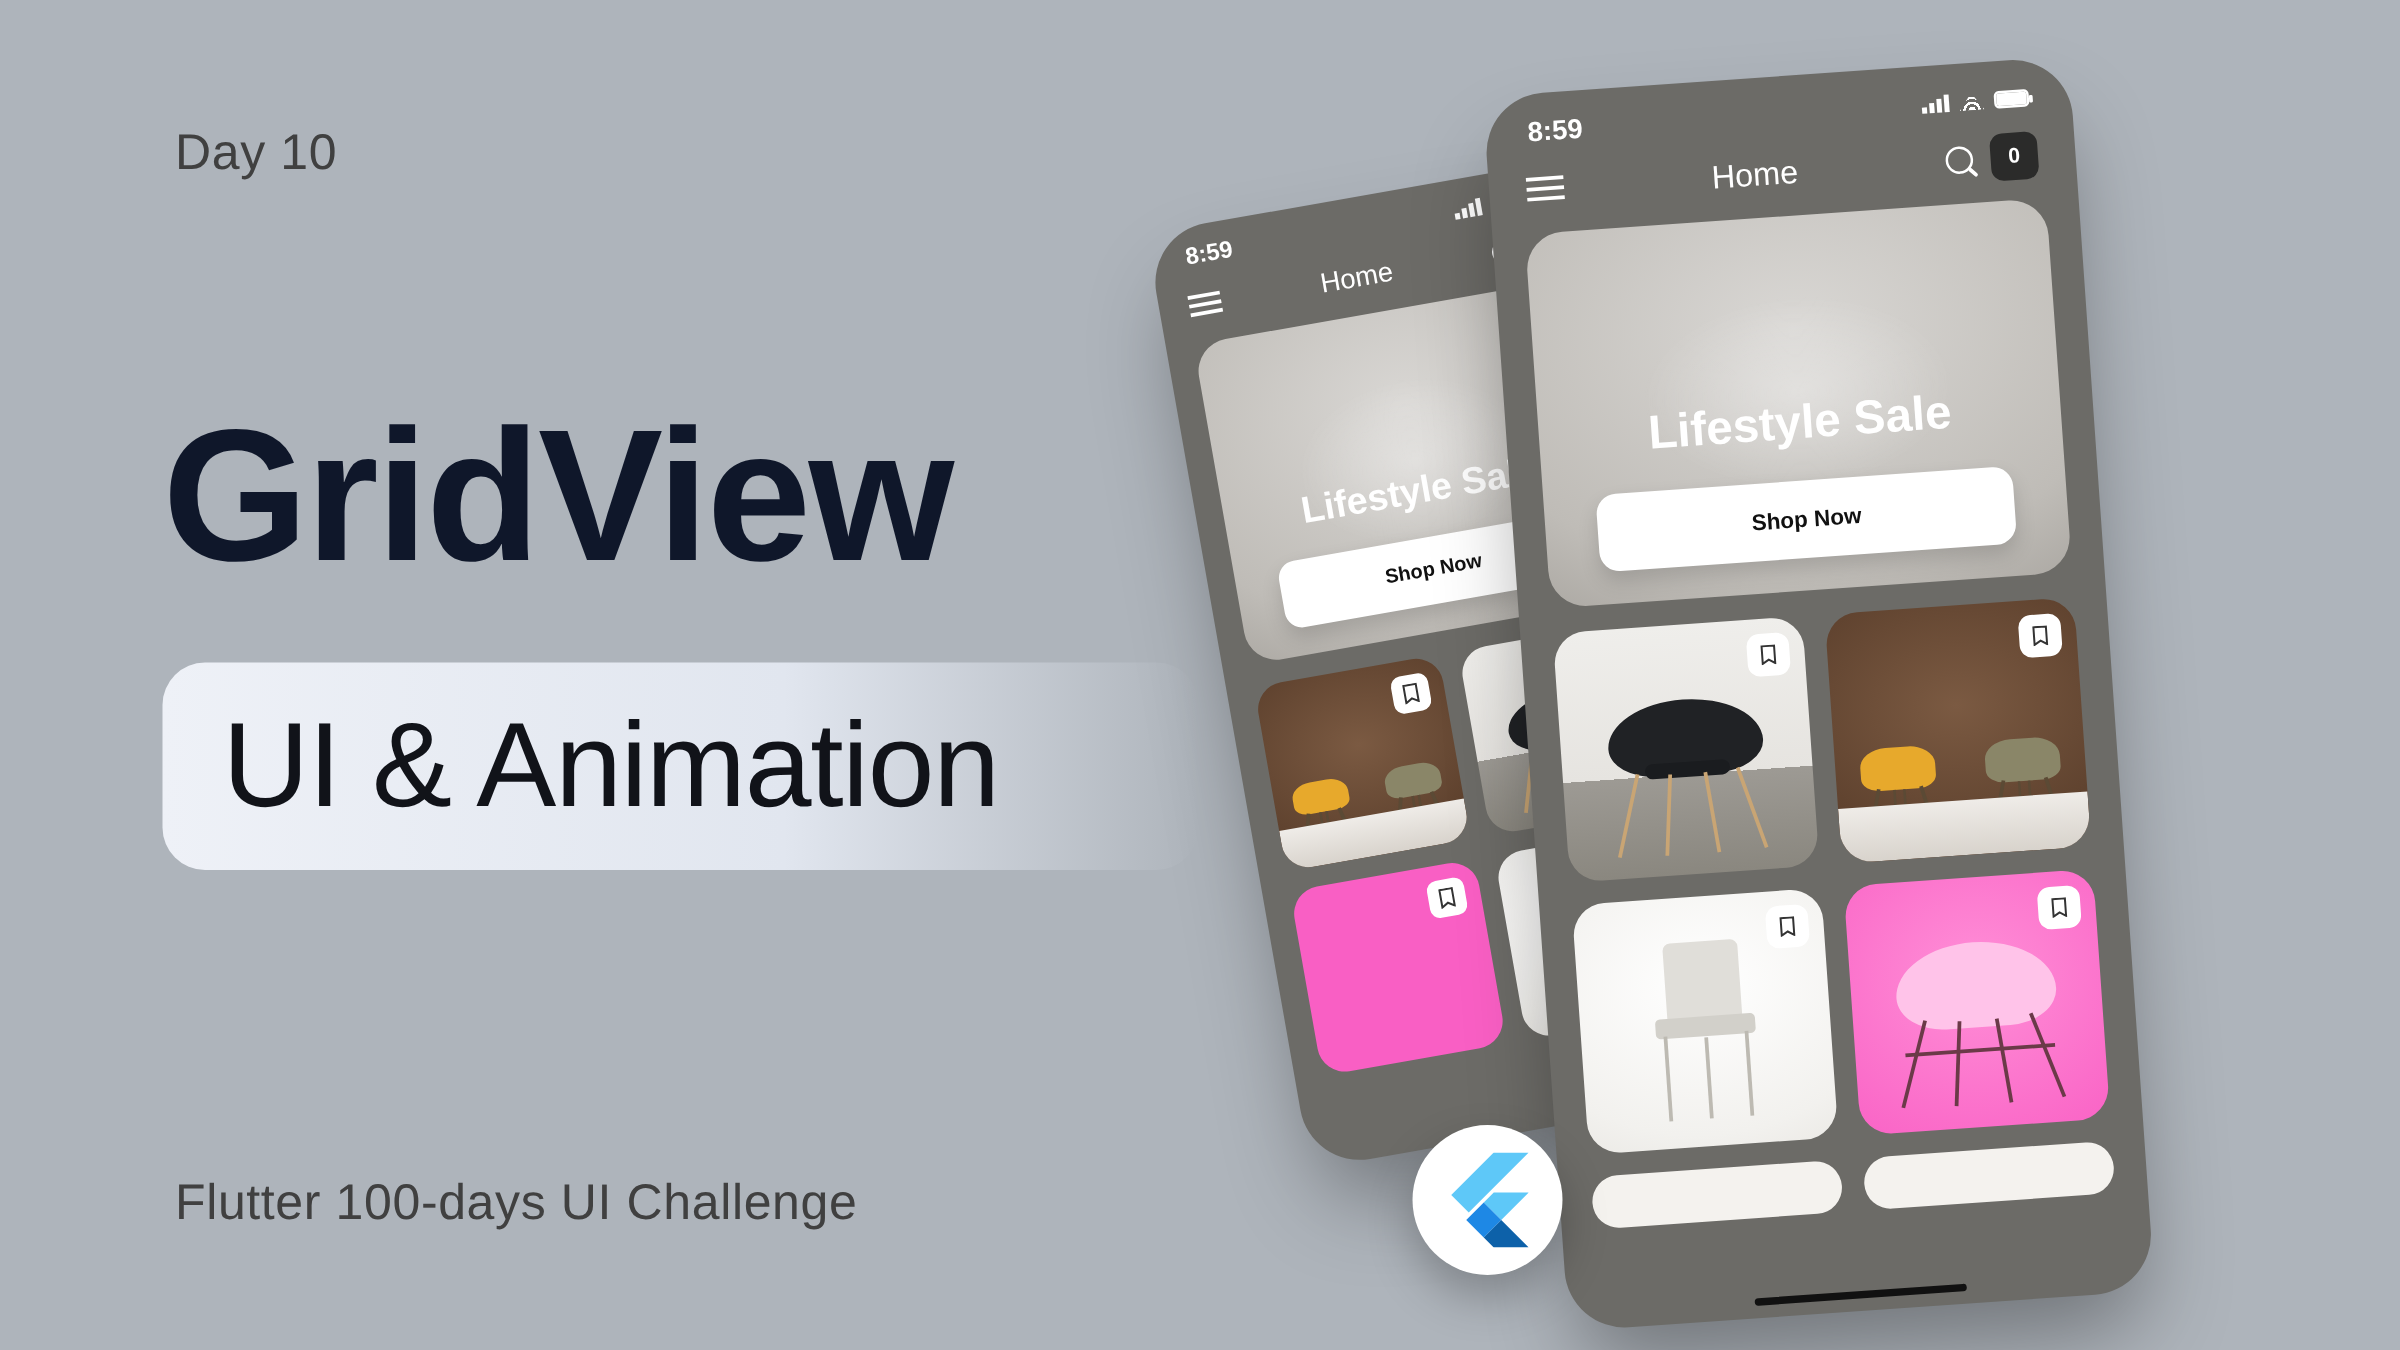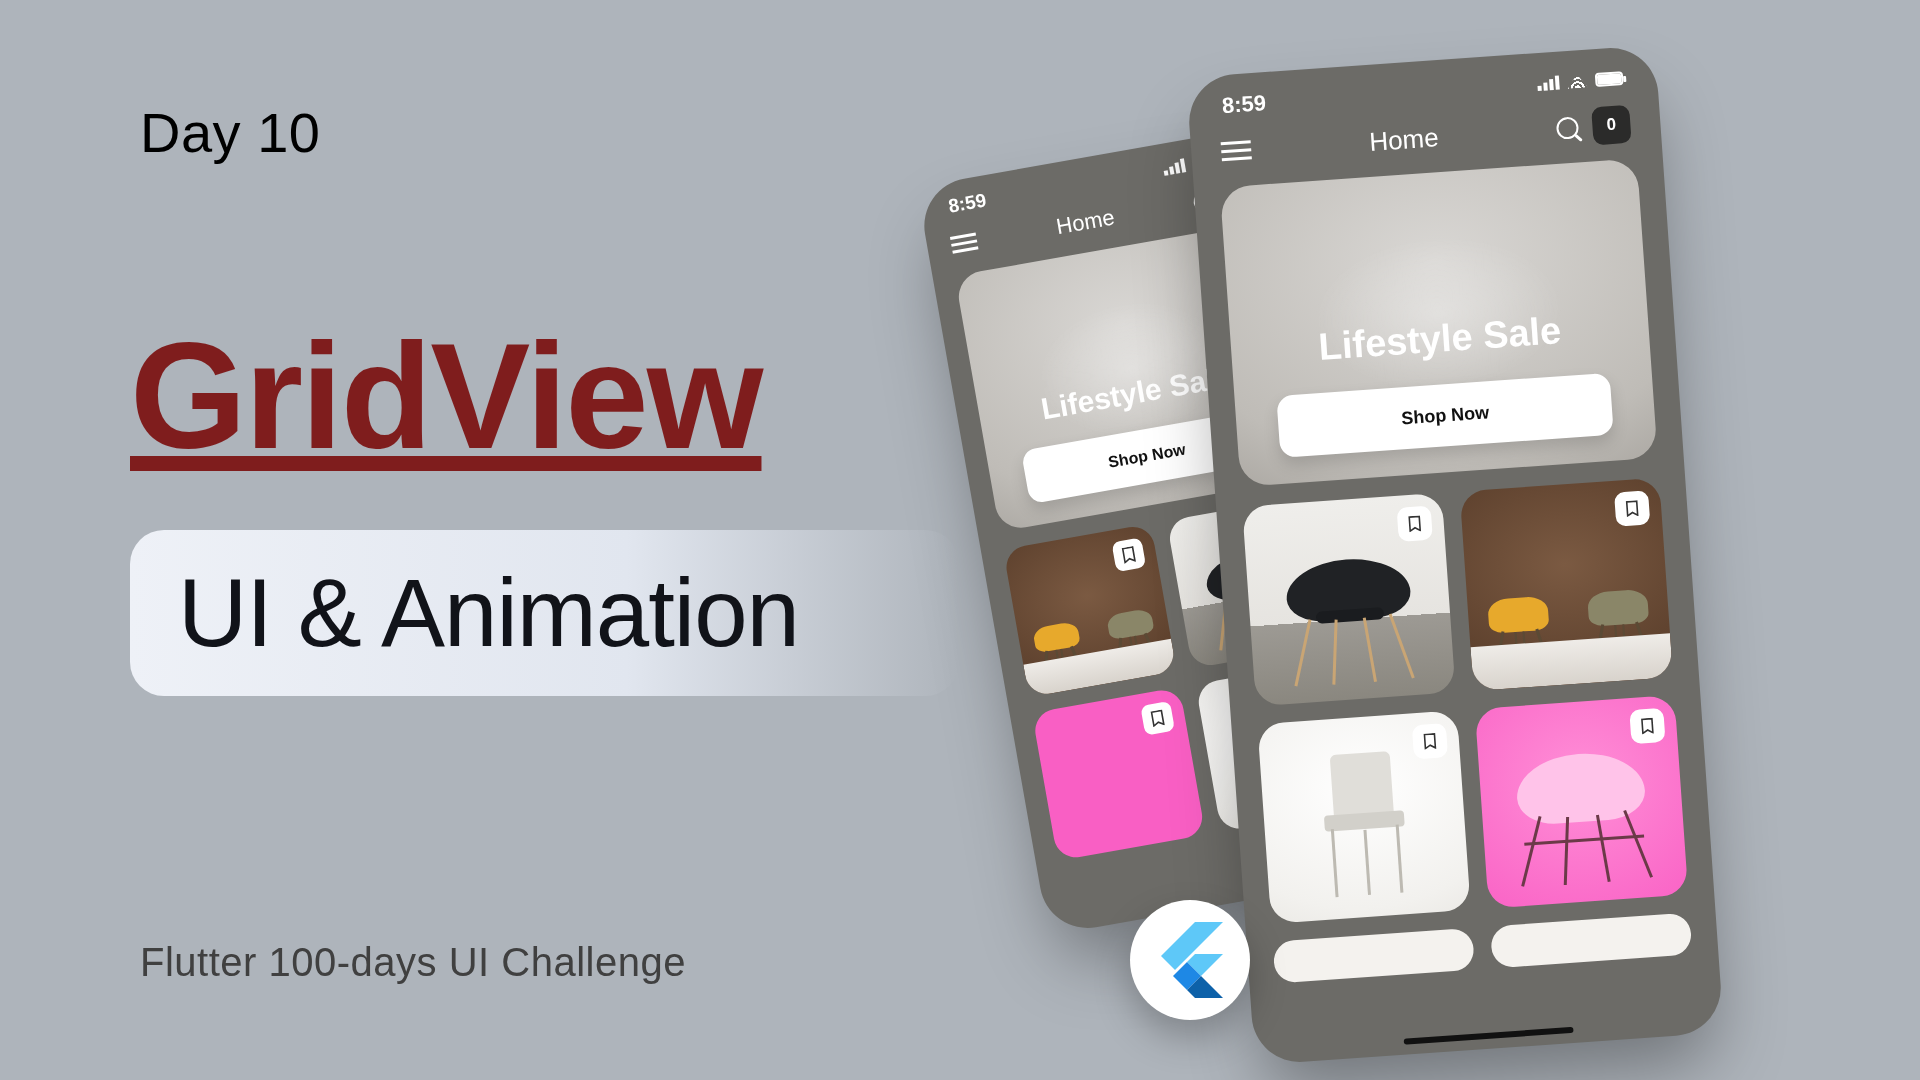--- a/index.html
+++ b/index.html
@@ -7,32 +7,31 @@
   body {
     background: #aeb4bb;
     font-family: -apple-system, BlinkMacSystemFont, "Segoe UI", Helvetica, Arial, sans-serif;
     position: relative;
   }
 
   
   .eyebrow {
     position: absolute;
     left: 140px; top: 100px;
-    font-size: 56px;
-    color: #000000;
+    font-size: 40px;
+    color: #404040;
     letter-spacing: 0.5px;
   }
   .title {
     position: absolute;
     left: 130px; top: 310px;
     font-size: 150px;
     font-weight: 800;
-    color: #7f1d1d;
+    color: #0f172a;
     letter-spacing: -2px;
-    text-decoration: underline;
   }
   .pill {
     position: absolute;
     left: 130px; top: 530px;
     background: linear-gradient(90deg, #eef1f7 0%, #e1e6ef 60%, rgba(225,230,239,0) 100%);
     border-radius: 34px;
     padding: 28px 160px 28px 48px;
     font-size: 96px;
     font-weight: 400;
     color: #111319;

